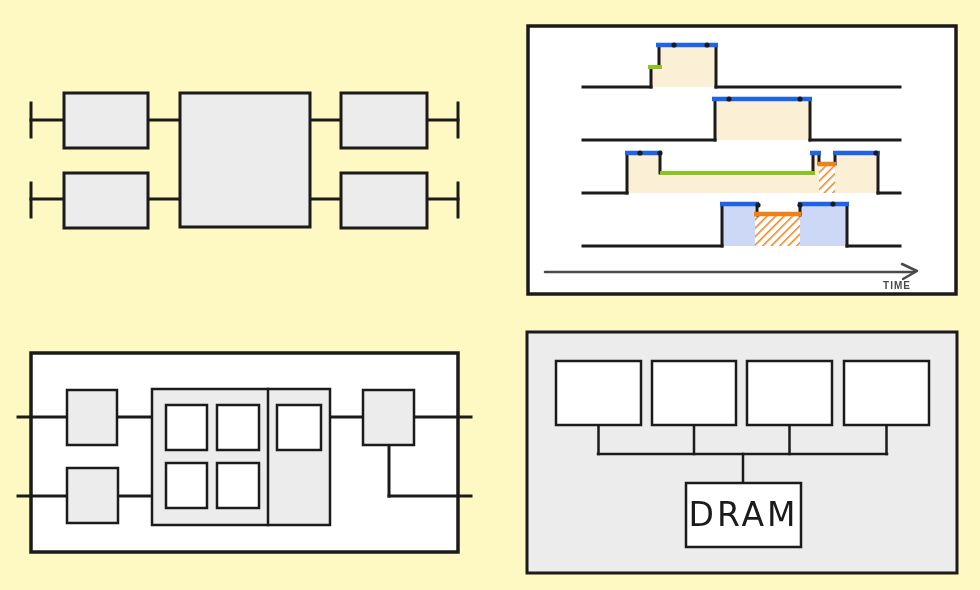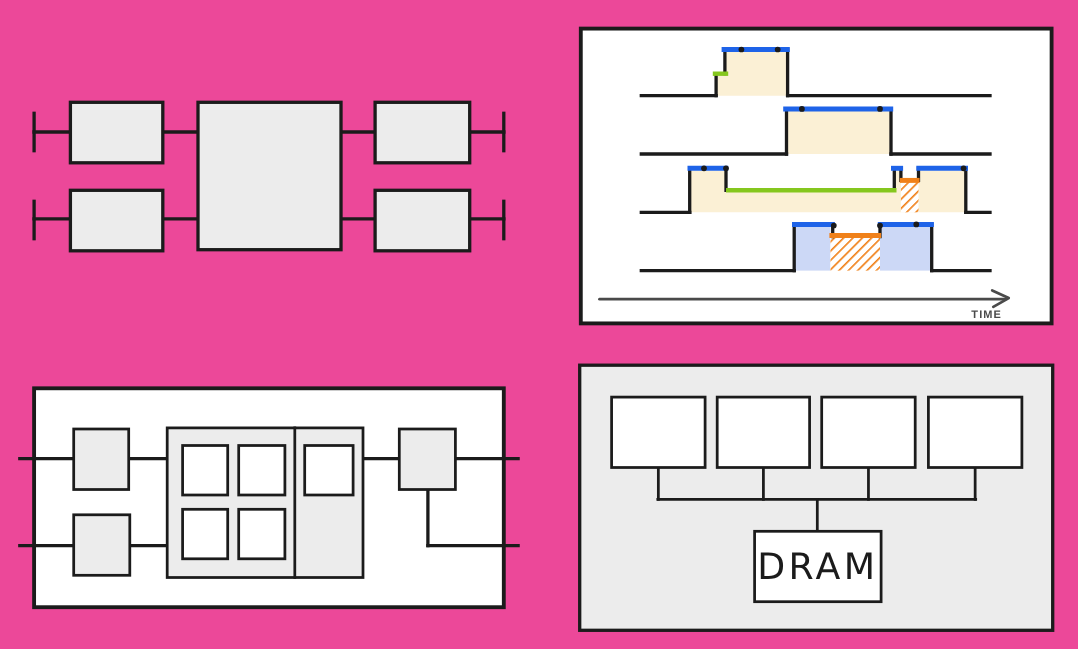--- a/index.html
+++ b/index.html
@@ -5,21 +5,21 @@
   html, body {
     margin: 0;
     padding: 0;
     background: #ffffff;
     font-family: "Liberation Sans", sans-serif;
   }
   #canvas {
     position: relative;
     width: 980px;
     height: 590px;
-    background: #ec4899;
+    background: #fef9c3;
     overflow: hidden;
   }
   .panel { position: absolute; }
   #panel-pipeline   { left: 0;   top: 0;   }
   #panel-timing     { left: 490px; top: 0; }
   #panel-chip       { left: 0;   top: 310px; }
   #panel-memory     { left: 490px; top: 310px; }
 
   
   .ink        { stroke: var(--ink); stroke-width: 3; fill: none; stroke-linecap: square; stroke-linejoin: miter; }

